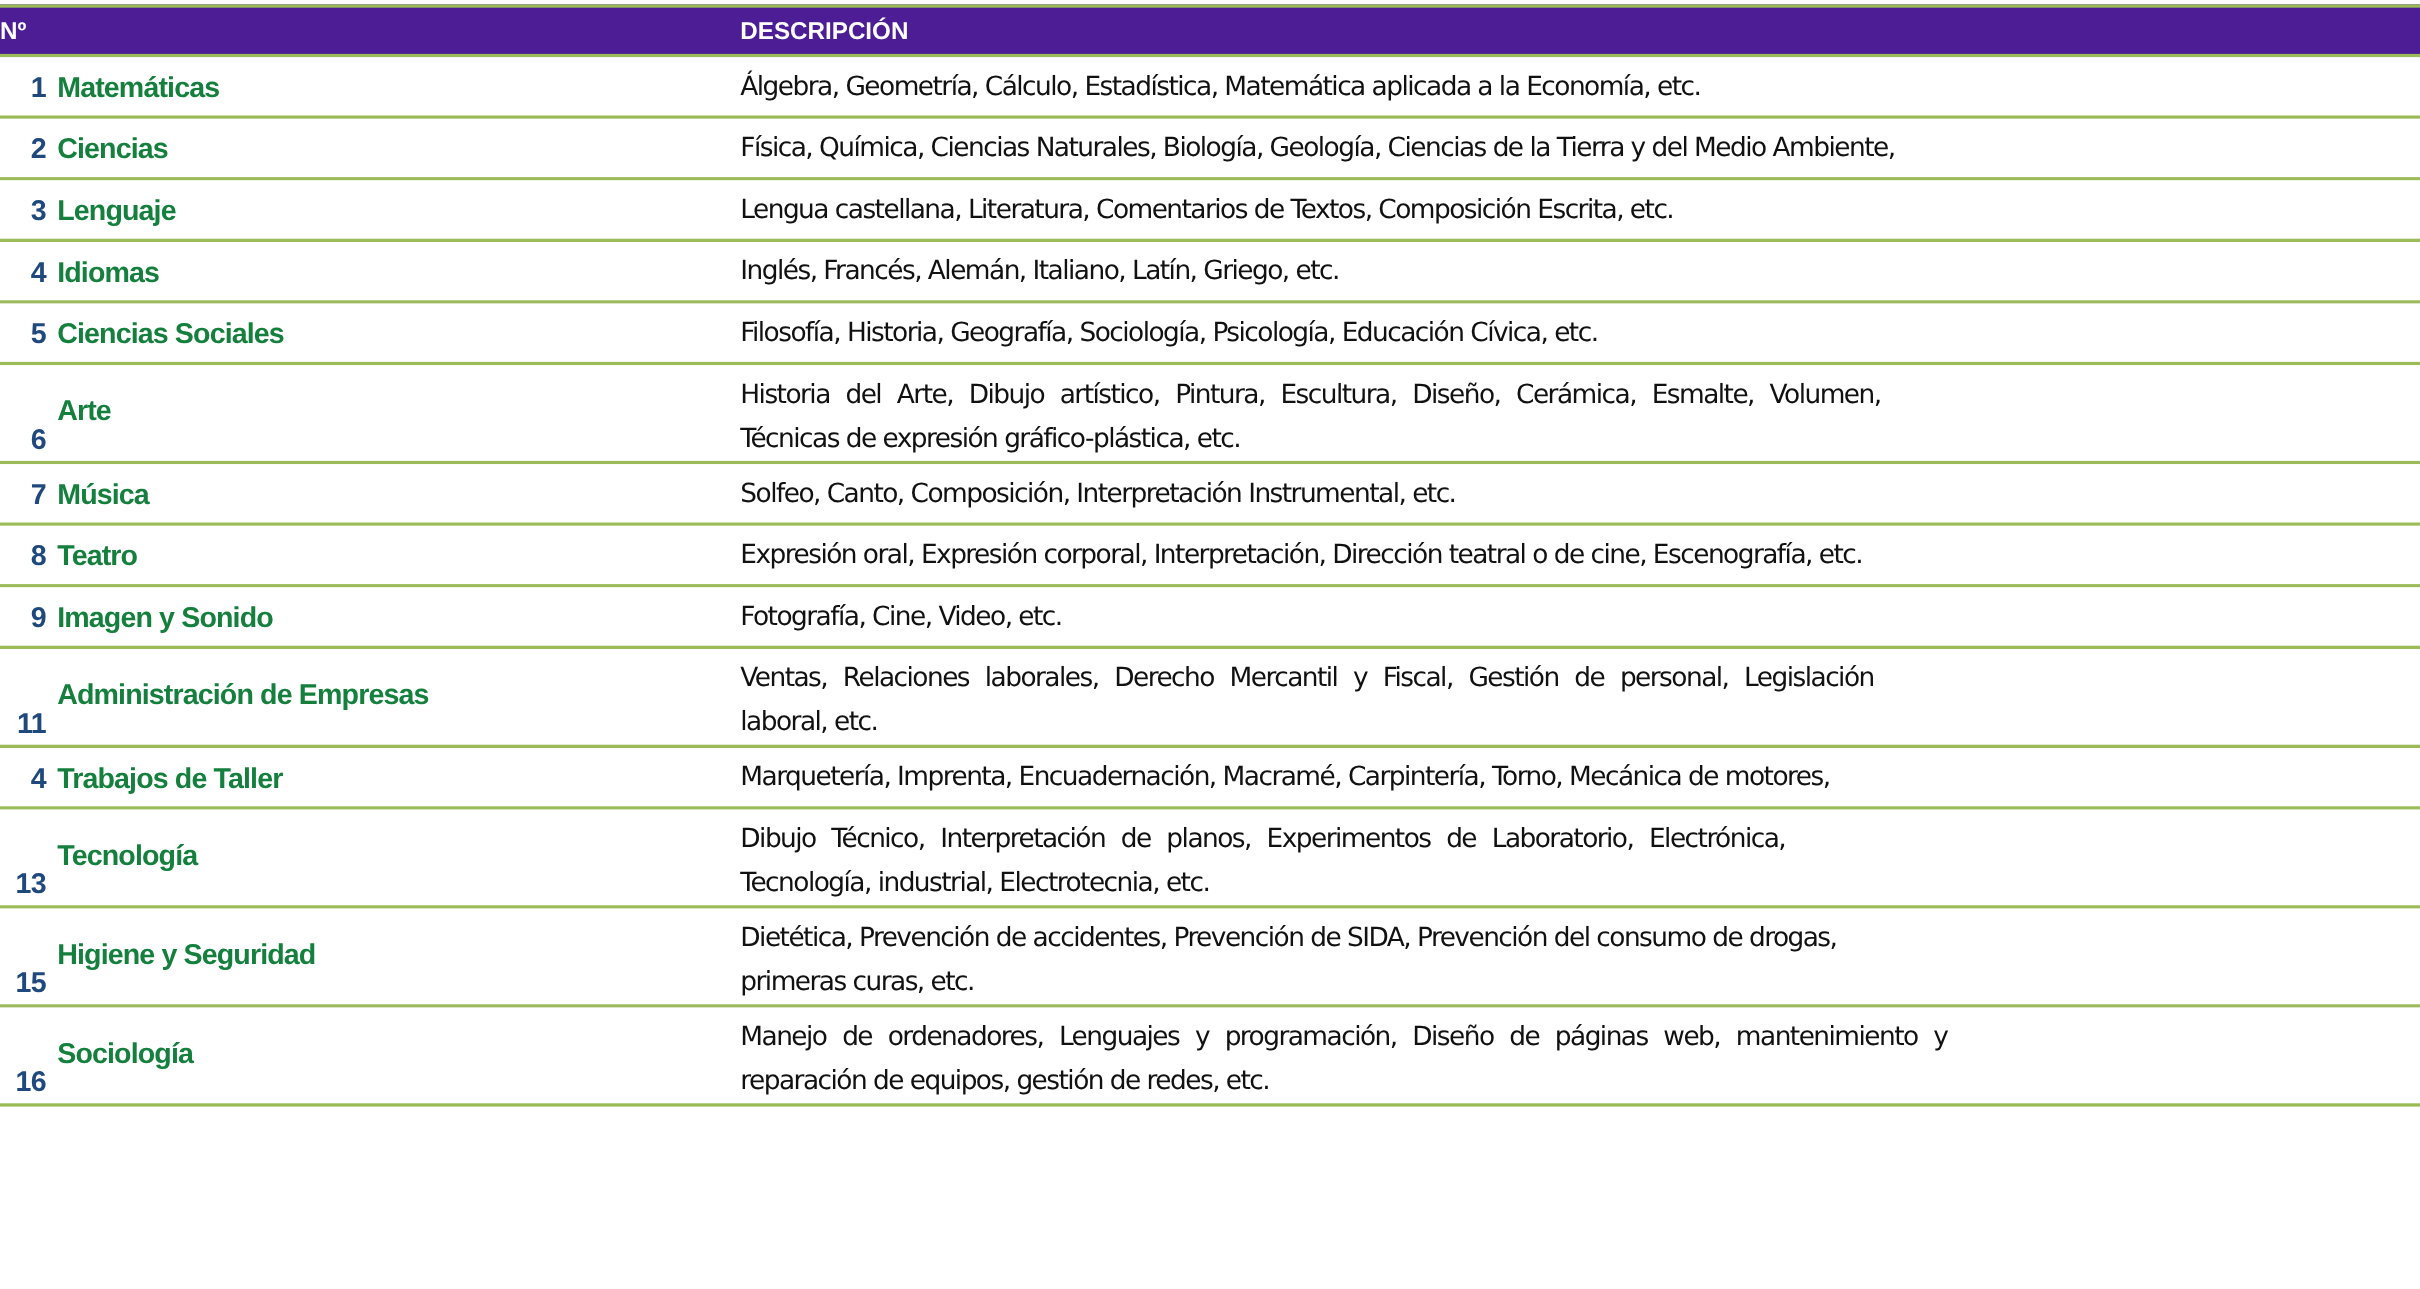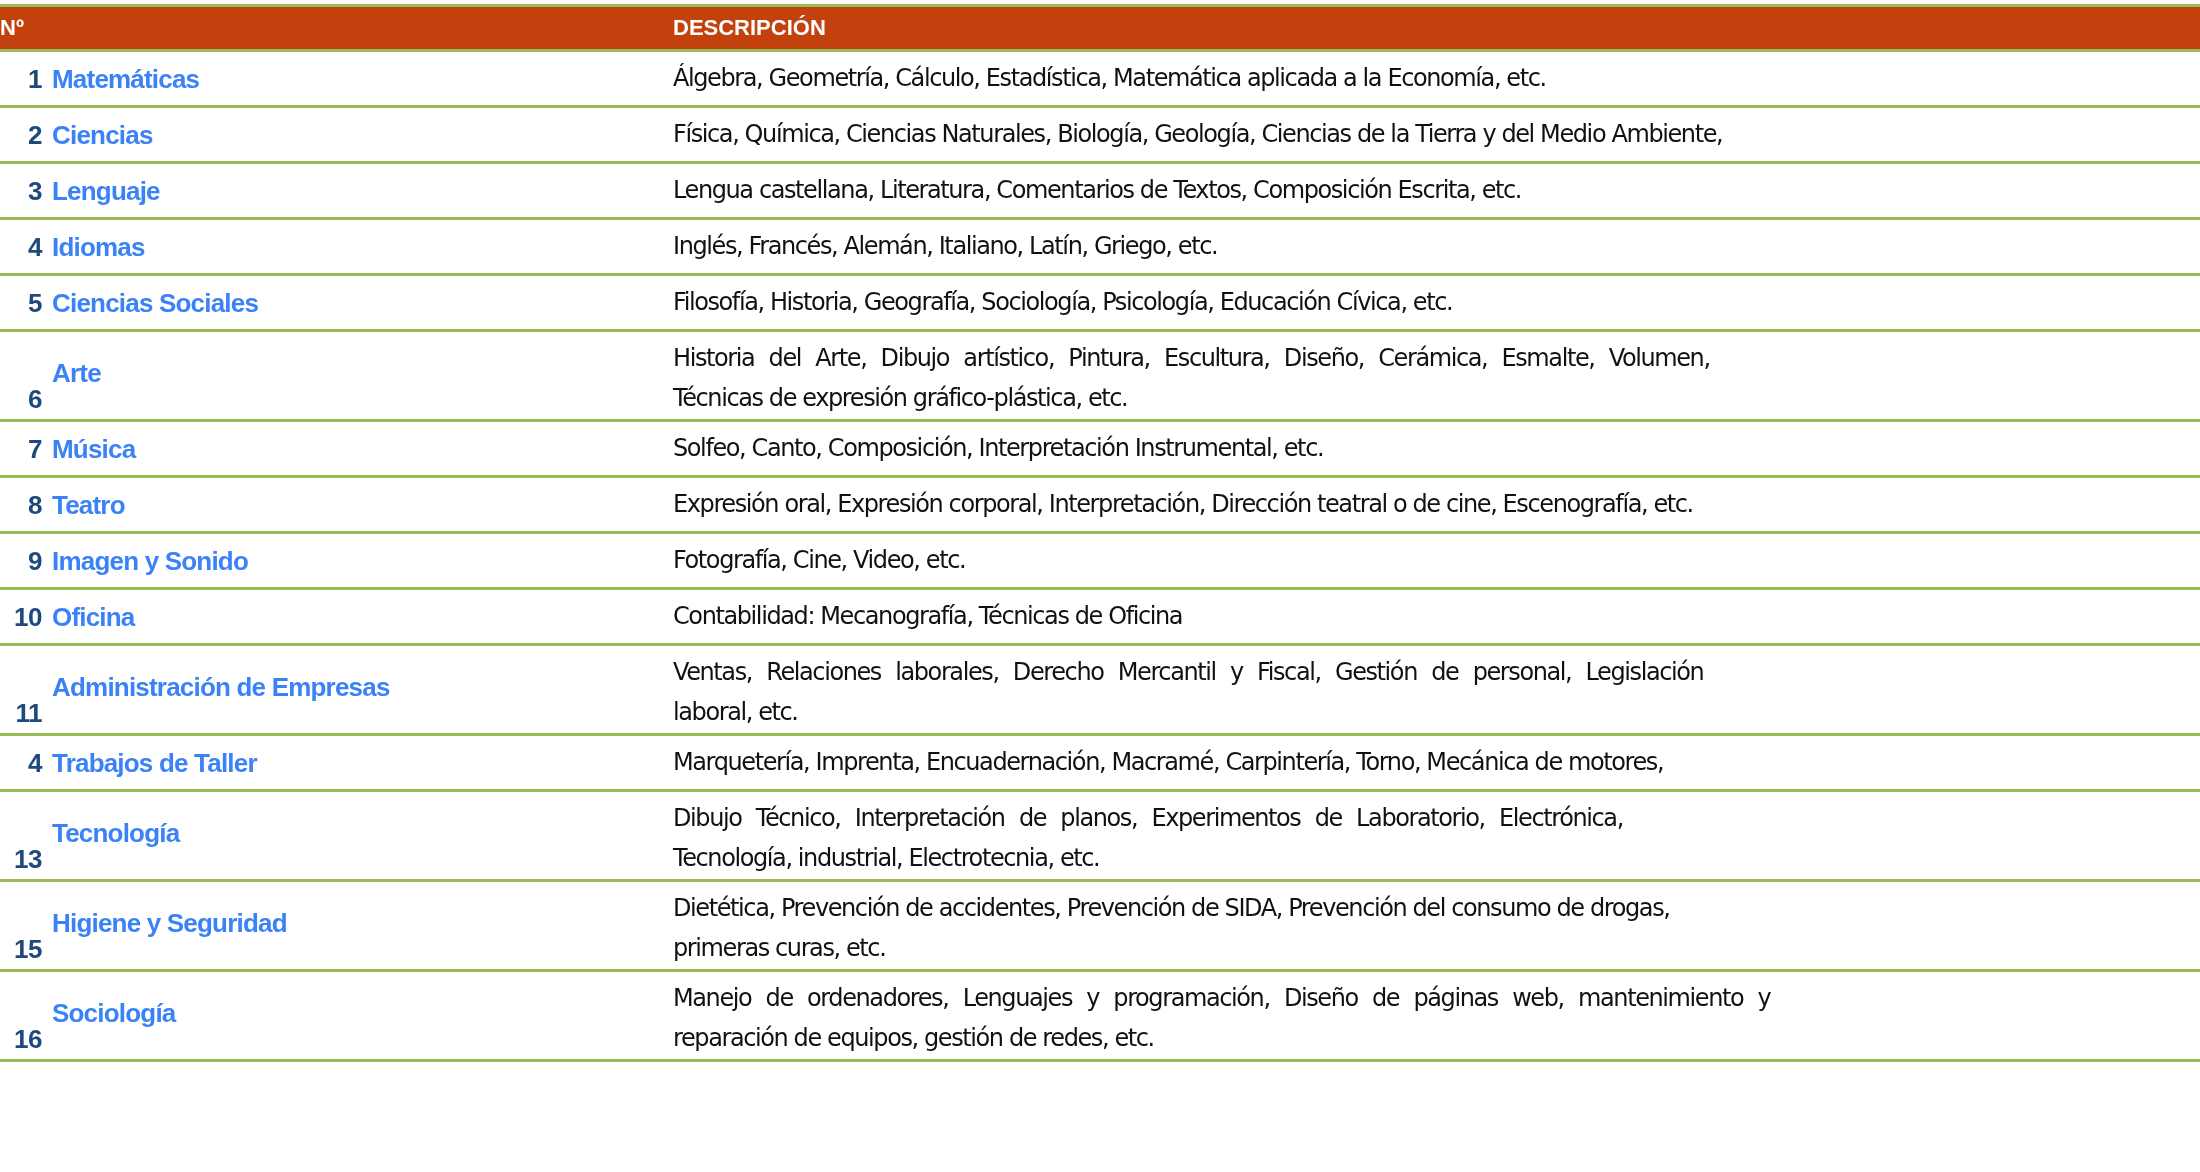--- a/index.html
+++ b/index.html
@@ -14,21 +14,21 @@
       position: relative;
     }
     .table {
       position: absolute;
       left: 0;
       top: 4px;
       width: 2200px;
     }
     .header {
       height: 42px;
-      background: #c2410c;
+      background: #4c1d95;
       border-top: 3px solid #9bbb59;
       border-bottom: 3px solid #9bbb59;
       position: relative;
       font-family: "Liberation Sans", sans-serif;
       font-weight: bold;
       font-size: 22px;
       color: #ffffff;
     }
     .header .h-num {
       position: absolute;
@@ -66,21 +66,21 @@
       letter-spacing: -0.5px;
     }
     .row.single .num { top: 12px; }
     .row.double .num { bottom: 4px; }
     .subject {
       position: absolute;
       left: 52px;
       font-family: "Liberation Sans", sans-serif;
       font-weight: bold;
       font-size: 26px;
-      color: #3b82f6;
+      color: #15803d;
       letter-spacing: -0.8px;
       white-space: nowrap;
     }
     .row.single .subject { top: 12px; }
     .row.double .subject { top: 26px; }
     .desc {
       position: absolute;
       left: 673px;
       width: 1560px;
       font-family: "DejaVu Sans", sans-serif;
@@ -172,27 +172,20 @@
   </div>
 
   <div class="row single">
     <span class="num">9</span>
     <span class="subject">Imagen y Sonido</span>
     <span class="desc">
         <span class="line">Fotografía, Cine, Video, etc.</span>
       </span>
   </div>
 
-  <div class="row single">
-    <span class="num">10</span>
-    <span class="subject">Oficina</span>
-    <span class="desc">
-        <span class="line">Contabilidad: Mecanografía, Técnicas de Oficina</span>
-      </span>
-  </div>
 
   <div class="row double">
     <span class="num">11</span>
     <span class="subject">Administración de Empresas</span>
     <span class="desc justified">
       <span class="line first">Ventas, Relaciones laborales, Derecho Mercantil y Fiscal, Gestión de personal, Legislación</span>
       <span class="line">laboral, etc.</span>
     </span>
   </div>
 

